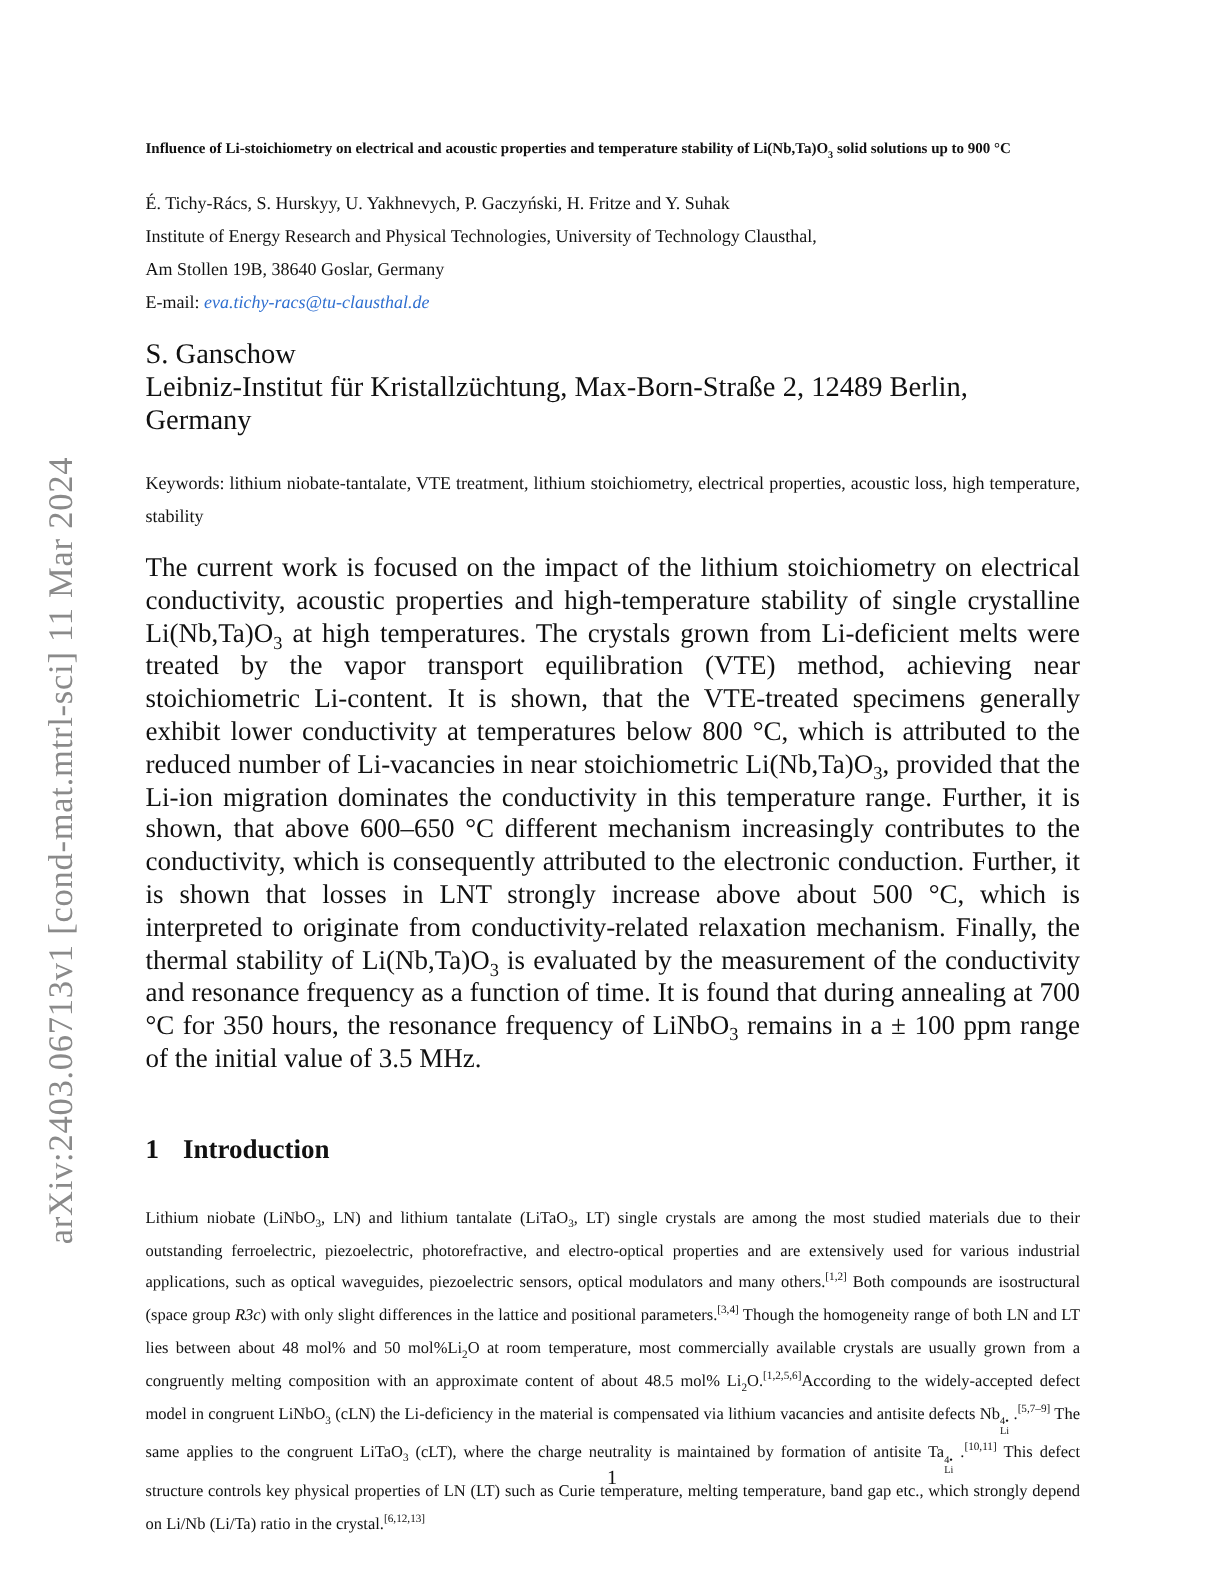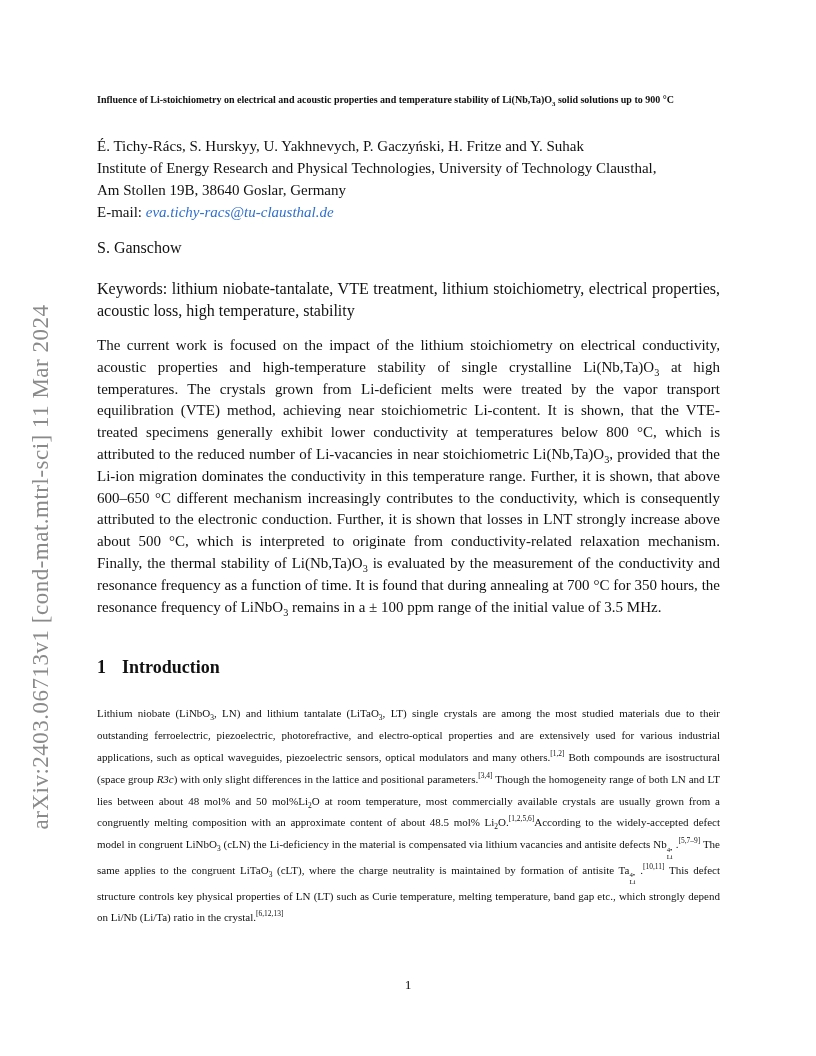--- a/index.html
+++ b/index.html
@@ -29,38 +29,38 @@
     text-align:justify;
   }
   .authors{
     margin-top:15px;
     font-style:italic;
     font-size:13.5px;
     line-height:22px;
     text-align:justify;
   }
   .affil{
-    margin-top:24px;
-    font-size:15px;
+    margin-top:13px;
+    font-size:12px;
     line-height:22px;
   }
   .affil-block2{
     margin-top:14px;
-    font-size:16px;
+    font-size:19px;
     line-height:22px;
   }
   .keywords{
     margin-top:19px;
-    font-size:16px;
+    font-size:12px;
     line-height:22px;
     text-align:justify;
   }
   .abstract{
     margin-top:13px;
-    font-size:15px;
+    font-size:18px;
     line-height:21.8px;
     text-align:justify;
   }
   .section-heading{
     margin-top:39px;
     font-size:18px;
     font-weight:bold;
   }
   .section-number{
     display:inline-block;
@@ -113,20 +113,21 @@
 
   <div class="affil">
     <div>É. Tichy-Rács, S. Hurskyy, U. Yakhnevych, P. Gaczyński, H. Fritze and Y. Suhak</div>
     <div>Institute of Energy Research and Physical Technologies, University of Technology Clausthal,</div>
     <div>Am Stollen 19B, 38640 Goslar, Germany</div>
     <div><span>E-mail: </span><a class="email-link">eva.tichy-racs@tu-clausthal.de</a></div>
   </div>
 
   <div class="affil-block2">
     <div>S. Ganschow</div>
+    <div>Leibniz-Institut für Kristallzüchtung, Max-Born-Straße 2, 12489 Berlin, Germany</div>
   </div>
 
   <div class="keywords">Keywords: lithium niobate-tantalate, VTE treatment, lithium stoichiometry, electrical properties, acoustic loss, high temperature, stability</div>
 
   <div class="abstract"><span>The current work is focused on the impact of the lithium stoichiometry on electrical conductivity, acoustic properties and high-temperature stability of single crystalline Li(Nb,Ta)O</span><sub>3</sub><span> at high temperatures.  The crystals grown from Li-deficient melts were treated by the vapor transport equilibration (VTE) method, achieving near stoichiometric Li-content.  It is shown, that the VTE-treated specimens generally exhibit lower conductivity at temperatures below 800 °C, which is attributed to the reduced number of Li-vacancies in near stoichiometric Li(Nb,Ta)O</span><sub>3</sub><span>, provided that the Li-ion migration dominates the conductivity in this temperature range.  Further, it is shown, that above 600–650 °C different mechanism increasingly contributes to the conductivity, which is consequently attributed to the electronic conduction.  Further, it is shown that losses in LNT strongly increase above about 500 °C, which is interpreted to originate from conductivity-related relaxation mechanism.  Finally, the thermal stability of Li(Nb,Ta)O</span><sub>3</sub><span> is evaluated by the measurement of the conductivity and resonance frequency as a function of time.  It is found that during annealing at 700 °C for 350 hours, the resonance frequency of LiNbO</span><sub>3</sub><span> remains in a ± 100 ppm range of the initial value of 3.5 MHz.</span></div>
 
   <div class="section-heading">
     <span class="section-number">1</span><span>Introduction</span>
   </div>
 

